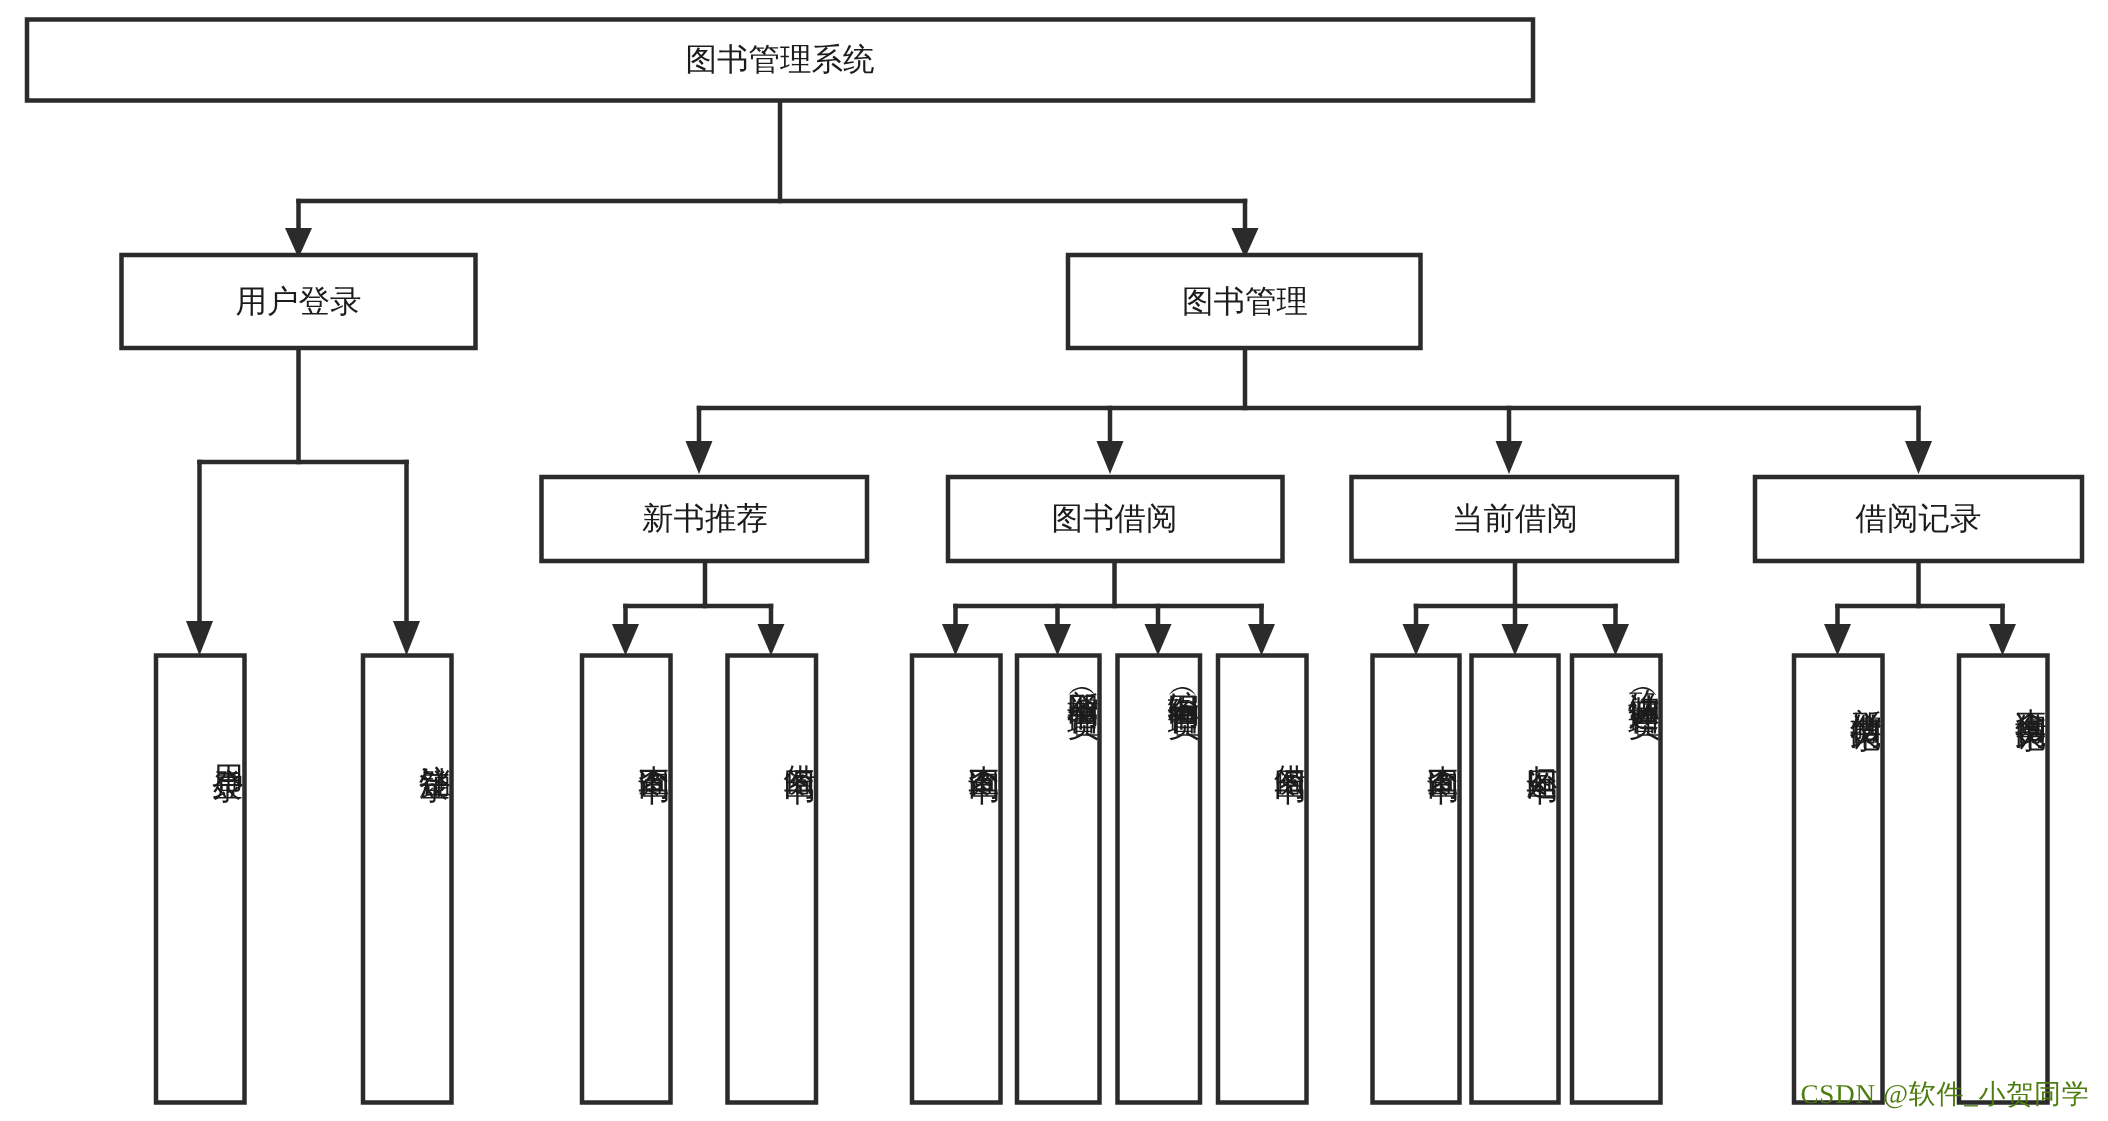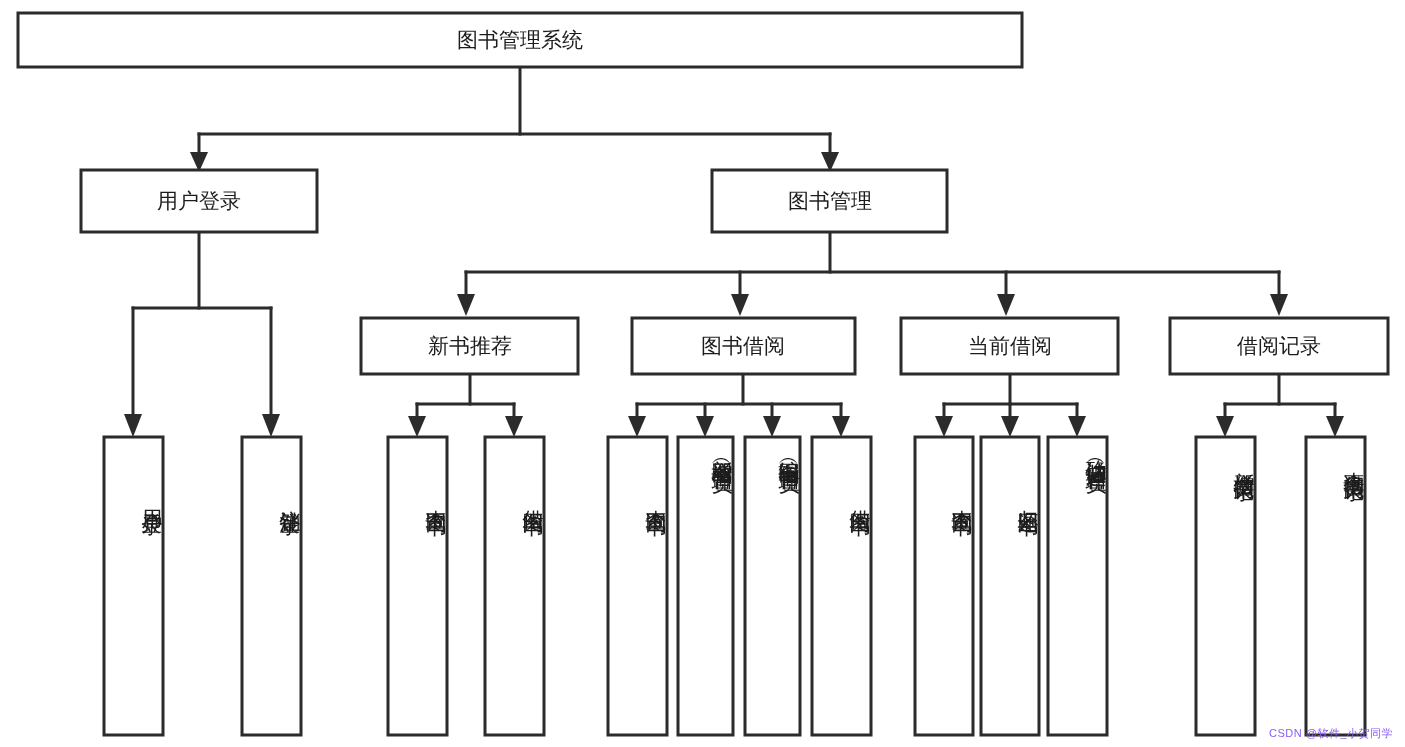--- a/index.html
+++ b/index.html
@@ -58,23 +58,23 @@
     color: #1c1c1c;
     letter-spacing: 2px;
     white-space: nowrap;
     text-align: center;
     pointer-events: none;
   }
   #watermark {
     position: absolute;
     right: 12px;
     bottom: 6px;
-    font-family: Liberation Sans, sans-serif;
-    font-size: 11px;
-    color: #8b5cf6;
+    font-family: Liberation Serif, serif;
+    font-size: 18px;
+    color: #4d7c0f;
     letter-spacing: 0.5px;
     user-select: none;
   }
 </style>
 </head>
 <body>
 
 <div id="diagram-root">
 
   <svg id="tree-svg" viewBox="0 0 1405 747">

